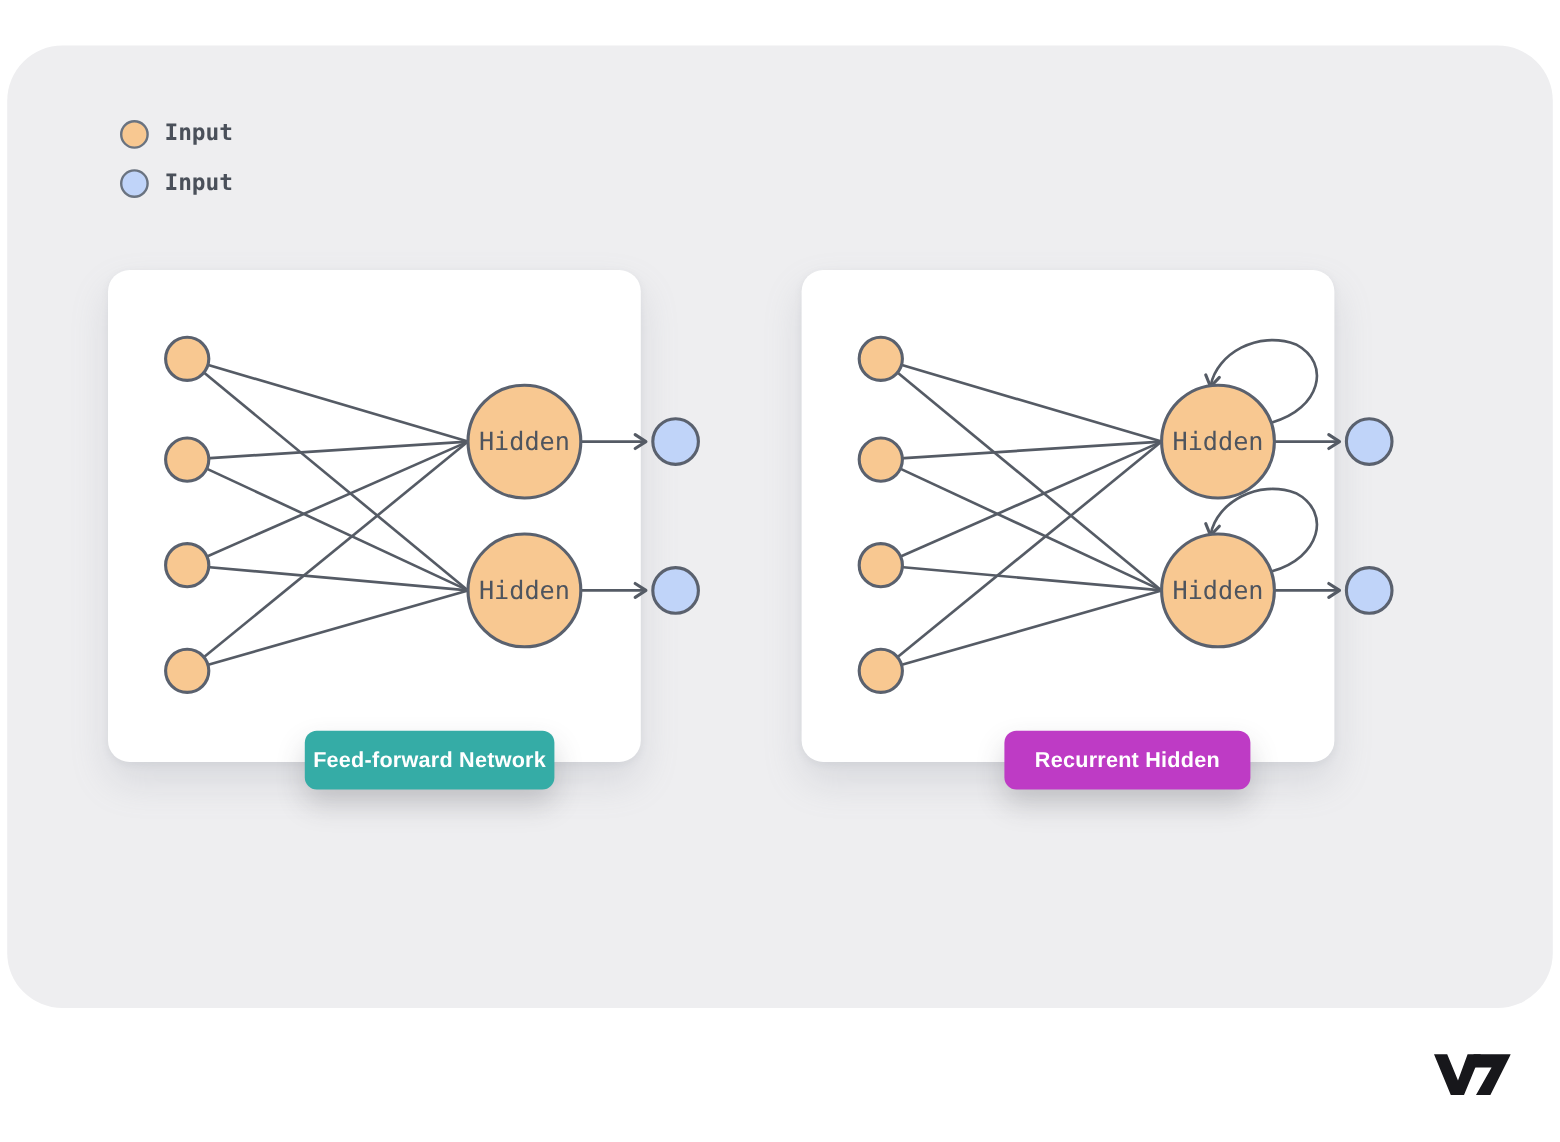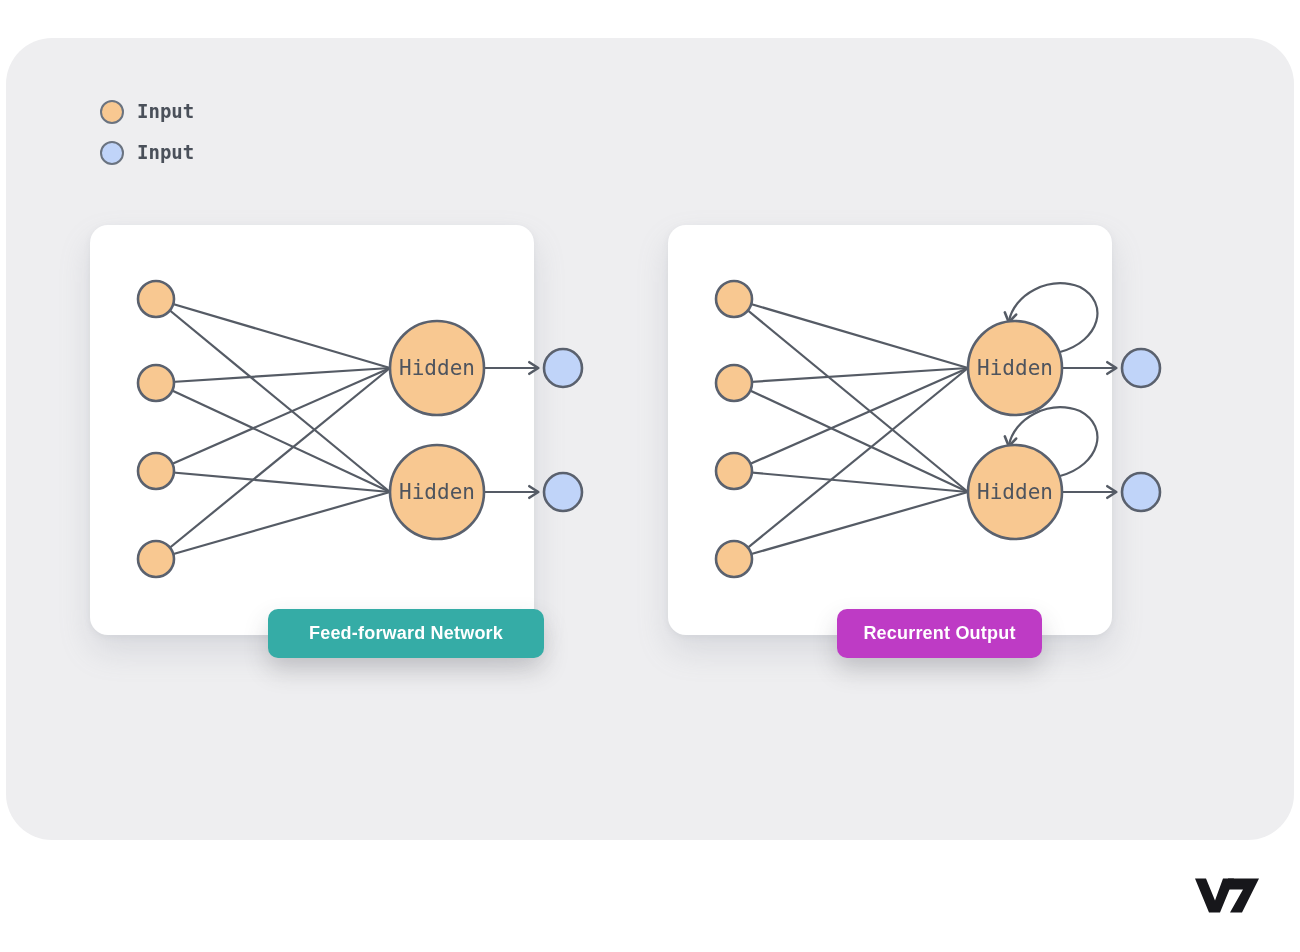--- a/index.html
+++ b/index.html
@@ -60,21 +60,21 @@
     top: 609px;
     height: 49px;
     border-radius: 10px;
     display: flex; align-items: center; justify-content: center;
     color: #FFFFFF;
     font-size: 18px;
     font-weight: bold;
     letter-spacing: 0.2px;
     box-shadow: 0 12px 24px rgba(60,60,70,0.22);
   }
-  .badge.teal    { left: 268px; width: 276px; background: #35ACA6; }
+  .badge.teal    { left: 254px; width: 208px; background: #35ACA6; }
   .badge.magenta { left: 837px; width: 205px; background: #BE3BC5; }
   
   .logo {
     position: absolute;
     left: 1195px; top: 877px;
     width: 64px; height: 37px;
   }
   .sr-only {
     position: absolute; width: 1px; height: 1px;
     overflow: hidden; clip: rect(0 0 0 0); white-space: nowrap;
@@ -160,21 +160,21 @@
       <circle cx="347" cy="267" r="47" fill="#F8C891"></circle>
       <circle cx="473" cy="143" r="19" fill="#C0D4F9"></circle>
       <circle cx="473" cy="267" r="19" fill="#C0D4F9"></circle>
     </g>
     <text class="node-label" x="347" y="150" text-anchor="middle">Hidden</text>
     <text class="node-label" x="347" y="274" text-anchor="middle">Hidden</text>
   </svg>
 </div>
 
 <div class="badge teal" style="background: rgb(53, 172, 166);">Feed-forward Network</div>
-<div class="badge magenta" style="background: rgb(190, 59, 197);">Recurrent Output</div>
+<div class="badge magenta" style="background: rgb(190, 59, 197);">Recurrent Hidden</div>
 
 <div class="logo">
   <span class="sr-only">V7</span>
   <svg width="64" height="37" viewBox="0 0 64 36">
     <polygon points="0,1 11,1 20,23 28,1 39,1 25,35 14,35" fill="#17171B"></polygon>
     <polygon points="33,1 64,1 47,35 35,35 48,12 33,12" fill="#17171B"></polygon>
   </svg>
 </div>
 
 </body></html>

